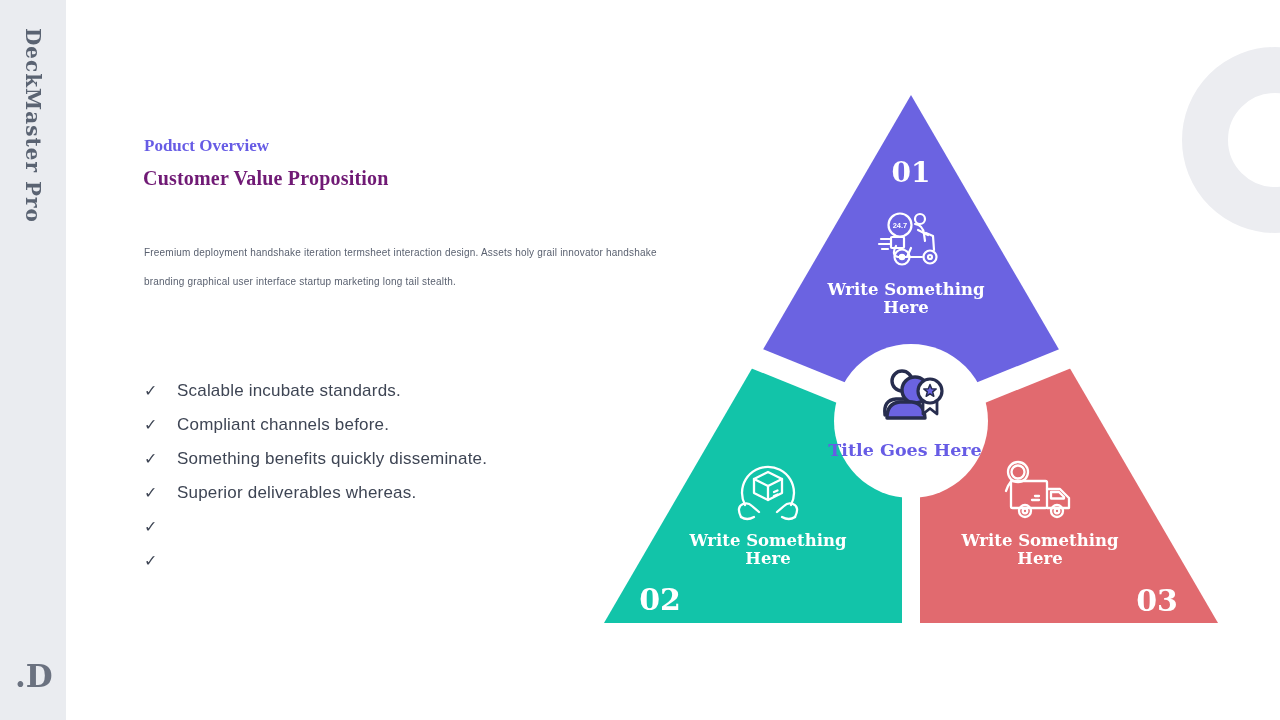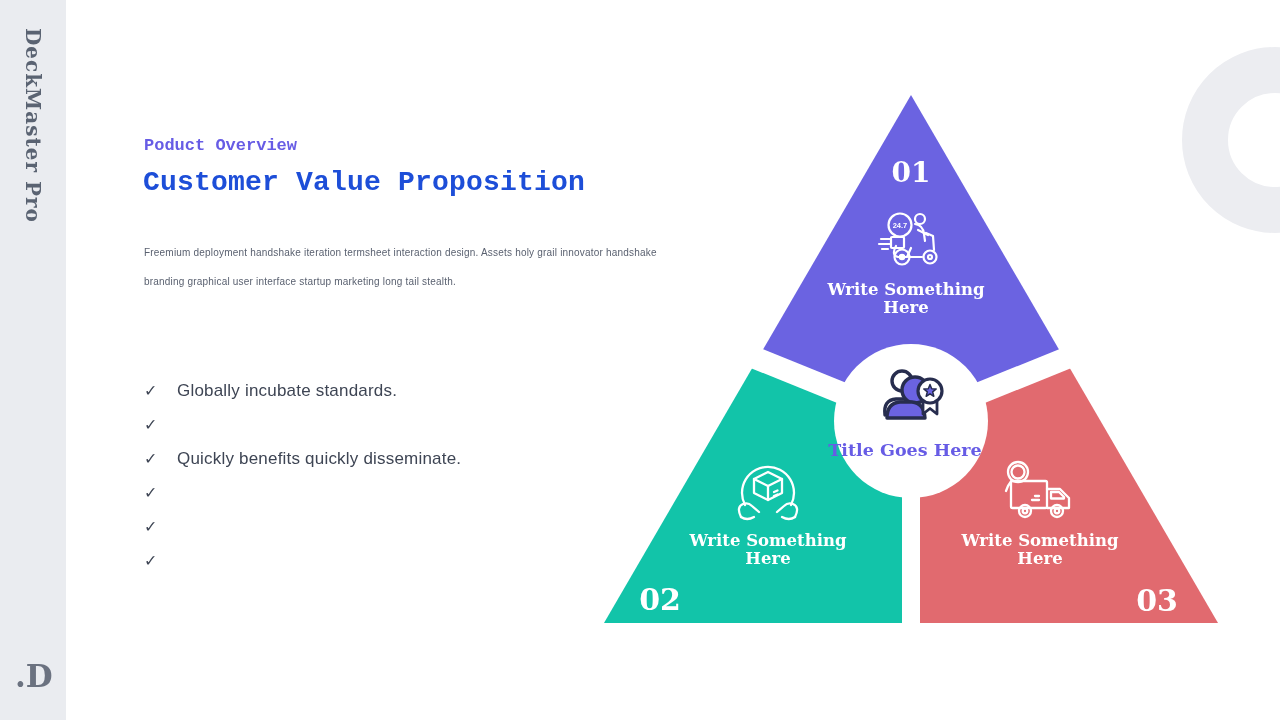--- a/index.html
+++ b/index.html
@@ -1,20 +1,20 @@
 <!DOCTYPE html>
 <html><head>
 <meta charset="utf-8">
 <style>
   html,body{margin:0;padding:0;}
   body{
     width:1280px;height:720px;position:relative;overflow:hidden;
     background:#ffffff;font-family:"Liberation Sans",sans-serif;
   }
-  .serif{font-family:Liberation Mono, monospace;}
+  .serif{font-family:Liberation Serif, serif;}
 
   
   .sidebar{position:absolute;left:0;top:0;width:66px;height:720px;background:#eaecf0;}
   .brand{
     position:absolute;top:28px;left:21px;
     writing-mode:vertical-rl;
     font-family:"DejaVu Serif","Liberation Serif",serif;
     font-weight:700;font-size:20px;color:#5a6372;letter-spacing:1px;
   }
   .logo{
@@ -24,21 +24,21 @@
   }
 
   
   .ring{
     position:absolute;left:1182px;top:47px;width:94px;height:94px;
     border:46px solid #ecedf1;border-radius:50%;
   }
 
   
   .eyebrow{position:absolute;left:144px;top:136px;font-weight:700;font-size:17px;color:#675ce5;}
-  .page-title{position:absolute;left:143px;top:167px;font-weight:700;font-size:28px;color:#1d4ed8;letter-spacing:.2px;}
+  .page-title{position:absolute;left:143px;top:167px;font-weight:700;font-size:20px;color:#701a75;letter-spacing:.2px;}
   .intro{position:absolute;left:144px;top:239px;width:540px;font-size:10px;line-height:28.5px;color:#5a6170;letter-spacing:.2px;}
   .checklist{position:absolute;left:144px;top:381px;margin:0;padding:0;list-style:none;}
   .checklist li{display:flex;align-items:flex-start;margin-bottom:15px;font-size:17px;line-height:19px;color:#3e4554;letter-spacing:.2px;}
   .check{width:17px;margin-right:16px;font-size:16px;color:#3e4554;flex:0 0 auto;}
 
   
   .diagram{position:absolute;left:596px;top:88px;width:648px;height:544px;}
   text{font-family:"DejaVu Serif","Liberation Serif",serif;font-weight:700;}
   .seg-number{font-size:28px;fill:#ffffff;}
   .seg-number-big{font-size:30px;fill:#ffffff;}
@@ -56,31 +56,33 @@
 
 <div class="ring"></div>
 
 <div class="eyebrow serif">Poduct Overview</div>
 <div class="page-title serif">Customer Value Proposition</div>
 <div class="intro">Freemium deployment handshake iteration termsheet interaction design. Assets holy grail innovator handshake branding graphical user interface startup marketing long tail stealth.</div>
 
 <ul class="checklist">
   <li>
       <span class="check">✓</span>
-      <span>Globally incubate standards.</span>
+      <span>Scalable incubate standards.</span>
     </li>
   <li>
       <span class="check">✓</span>
+      <span>Compliant channels before.</span>
     </li>
   <li>
       <span class="check">✓</span>
-      <span>Quickly benefits quickly disseminate.</span>
+      <span>Something benefits quickly disseminate.</span>
     </li>
   <li>
       <span class="check">✓</span>
+      <span>Superior deliverables whereas.</span>
     </li>
   <li>
       <span class="check">✓</span>
     </li>
   <li>
       <span class="check">✓</span>
     </li>
 </ul>
 
 <svg class="diagram" viewBox="0 0 648 544">

